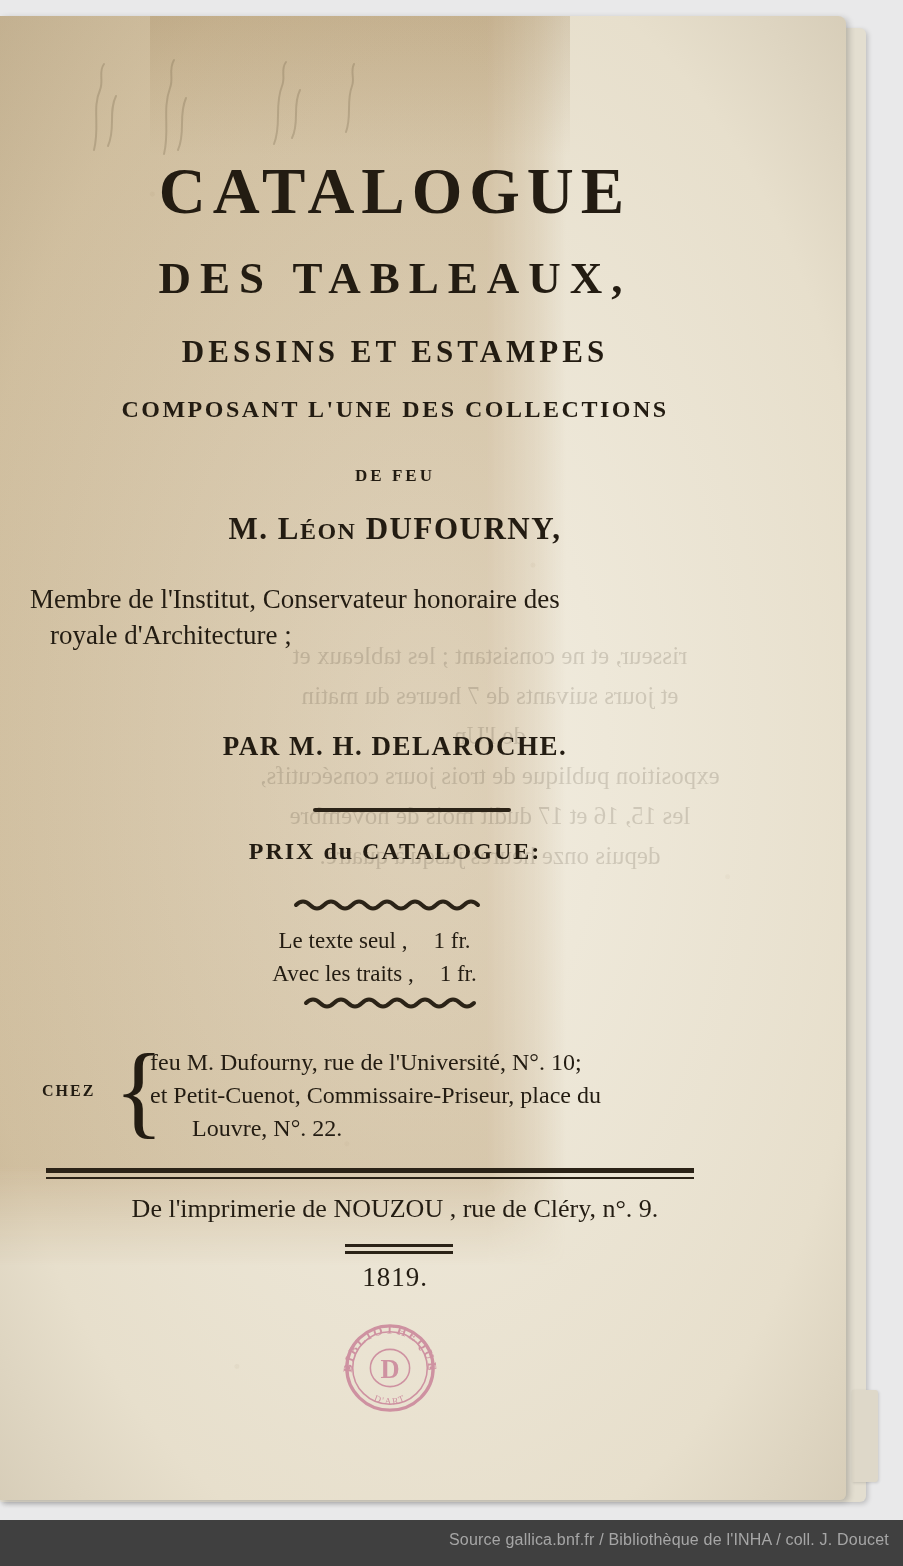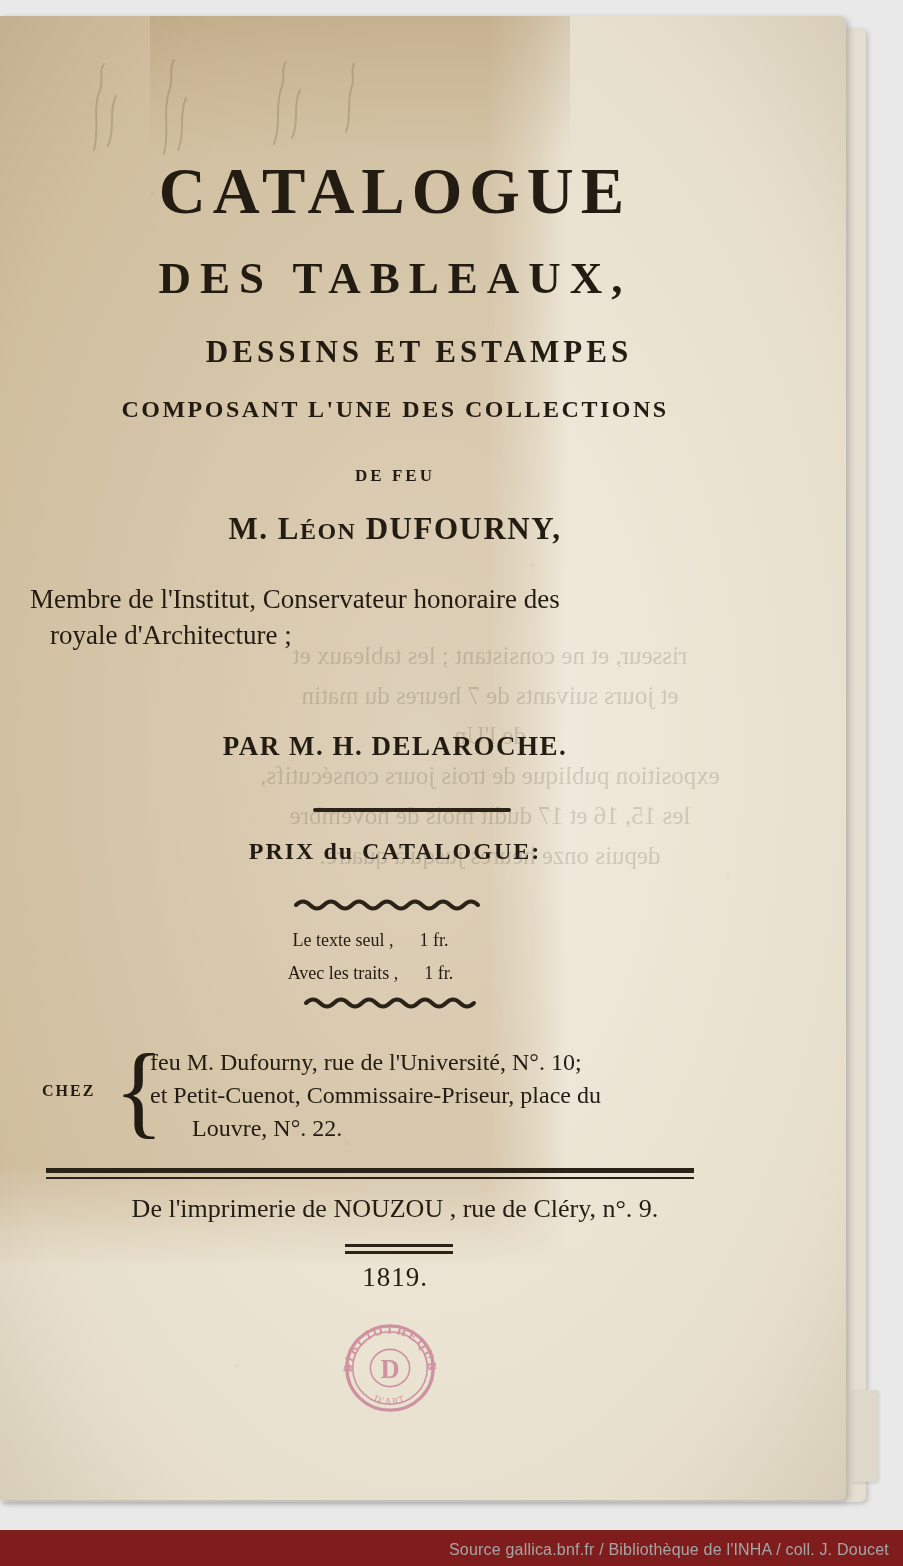--- a/index.html
+++ b/index.html
@@ -51,21 +51,21 @@
 
   
   .type{position:absolute;left:0;top:0;width:846px;height:1484px;
     color:#231c12;text-align:center;border-radius:28px;}
 
   .t-catalogue{position:absolute;left:0;top:138px;width:790px;
     font-size:65px;letter-spacing:7px;font-weight:700;}
   .t-tableaux{position:absolute;left:0;top:236px;width:790px;
     font-size:45px;letter-spacing:9px;font-weight:700;}
   .t-dessins{position:absolute;left:0;top:318px;width:790px;
-    font-size:31px;letter-spacing:4px;font-weight:700;margin-left:24px;}
+    font-size:31px;letter-spacing:4px;font-weight:700;}
   .t-composant{position:absolute;left:0;top:380px;width:790px;
     font-size:24px;letter-spacing:2.5px;font-weight:700;}
   .t-defeu{position:absolute;left:0;top:450px;width:790px;
     font-size:17px;letter-spacing:3px;font-weight:700;}
   .t-name{position:absolute;left:0;top:495px;width:790px;
     font-size:31px;letter-spacing:1.5px;font-weight:700;}
   .t-name .sc{font-size:24px;}
 
   .t-italic{position:absolute;left:30px;top:565px;width:700px;
     font-size:27px;line-height:36px;text-align:left;}
@@ -78,21 +78,21 @@
   .rule-short{position:absolute;left:313px;top:792px;width:198px;height:4px;
     background:#2b2317;border-radius:2px;}
 
   .t-prix{position:absolute;left:0;top:822px;width:790px;
     font-size:24px;letter-spacing:2px;font-weight:700;}
 
   .wave{position:absolute;left:0;width:790px;height:16px;}
   .wave.w1{top:880px;}
   .wave.w2{top:978px;}
 
-  .prices{position:absolute;left:0;top:908px;width:790px;font-size:18px;line-height:33px;}
+  .prices{position:absolute;left:0;top:908px;width:790px;font-size:23px;line-height:33px;}
   .prices .row{display:block;}
   .prices .amt{display:inline-block;min-width:78px;text-align:left;padding-left:26px;}
 
   
   .chez{position:absolute;left:42px;top:1026px;width:700px;text-align:left;}
   .chez-word{position:absolute;left:0;top:40px;font-size:16px;letter-spacing:2px;font-weight:700;}
   .brace{position:absolute;left:72px;top:-4px;font-size:104px;line-height:104px;
     font-family:"Liberation Serif",serif;color:#231c12;font-weight:400;}
   .chez-lines{position:absolute;left:108px;top:4px;width:590px;
     font-size:24px;line-height:33px;}
@@ -108,21 +108,21 @@
   .rule-small{position:absolute;left:345px;top:1228px;width:108px;}
   .rule-small .a{height:3px;background:#2b2317;}
   .rule-small .b{height:3px;background:#2b2317;margin-top:4px;}
 
   .t-year{position:absolute;left:0;top:1246px;width:790px;font-size:27px;letter-spacing:1px;}
 
   
   .stamp{position:absolute;left:336px;top:1300px;width:108px;height:104px;opacity:.72;}
 
   
-  .credit{position:absolute;left:0;bottom:0;width:903px;height:36px;background:#7f1d1d;}
+  .credit{position:absolute;left:0;bottom:0;width:903px;height:46px;background:#404040;}
   .credit span{position:absolute;right:14px;top:11px;font-family:"Liberation Sans",sans-serif;
     font-size:16px;color:#a6a6a6;letter-spacing:.2px;}
 </style>
 </head>
 <body>
 
 <div id="scan">
 
   <div class="undersheet"></div>
   <div class="tab"></div>

